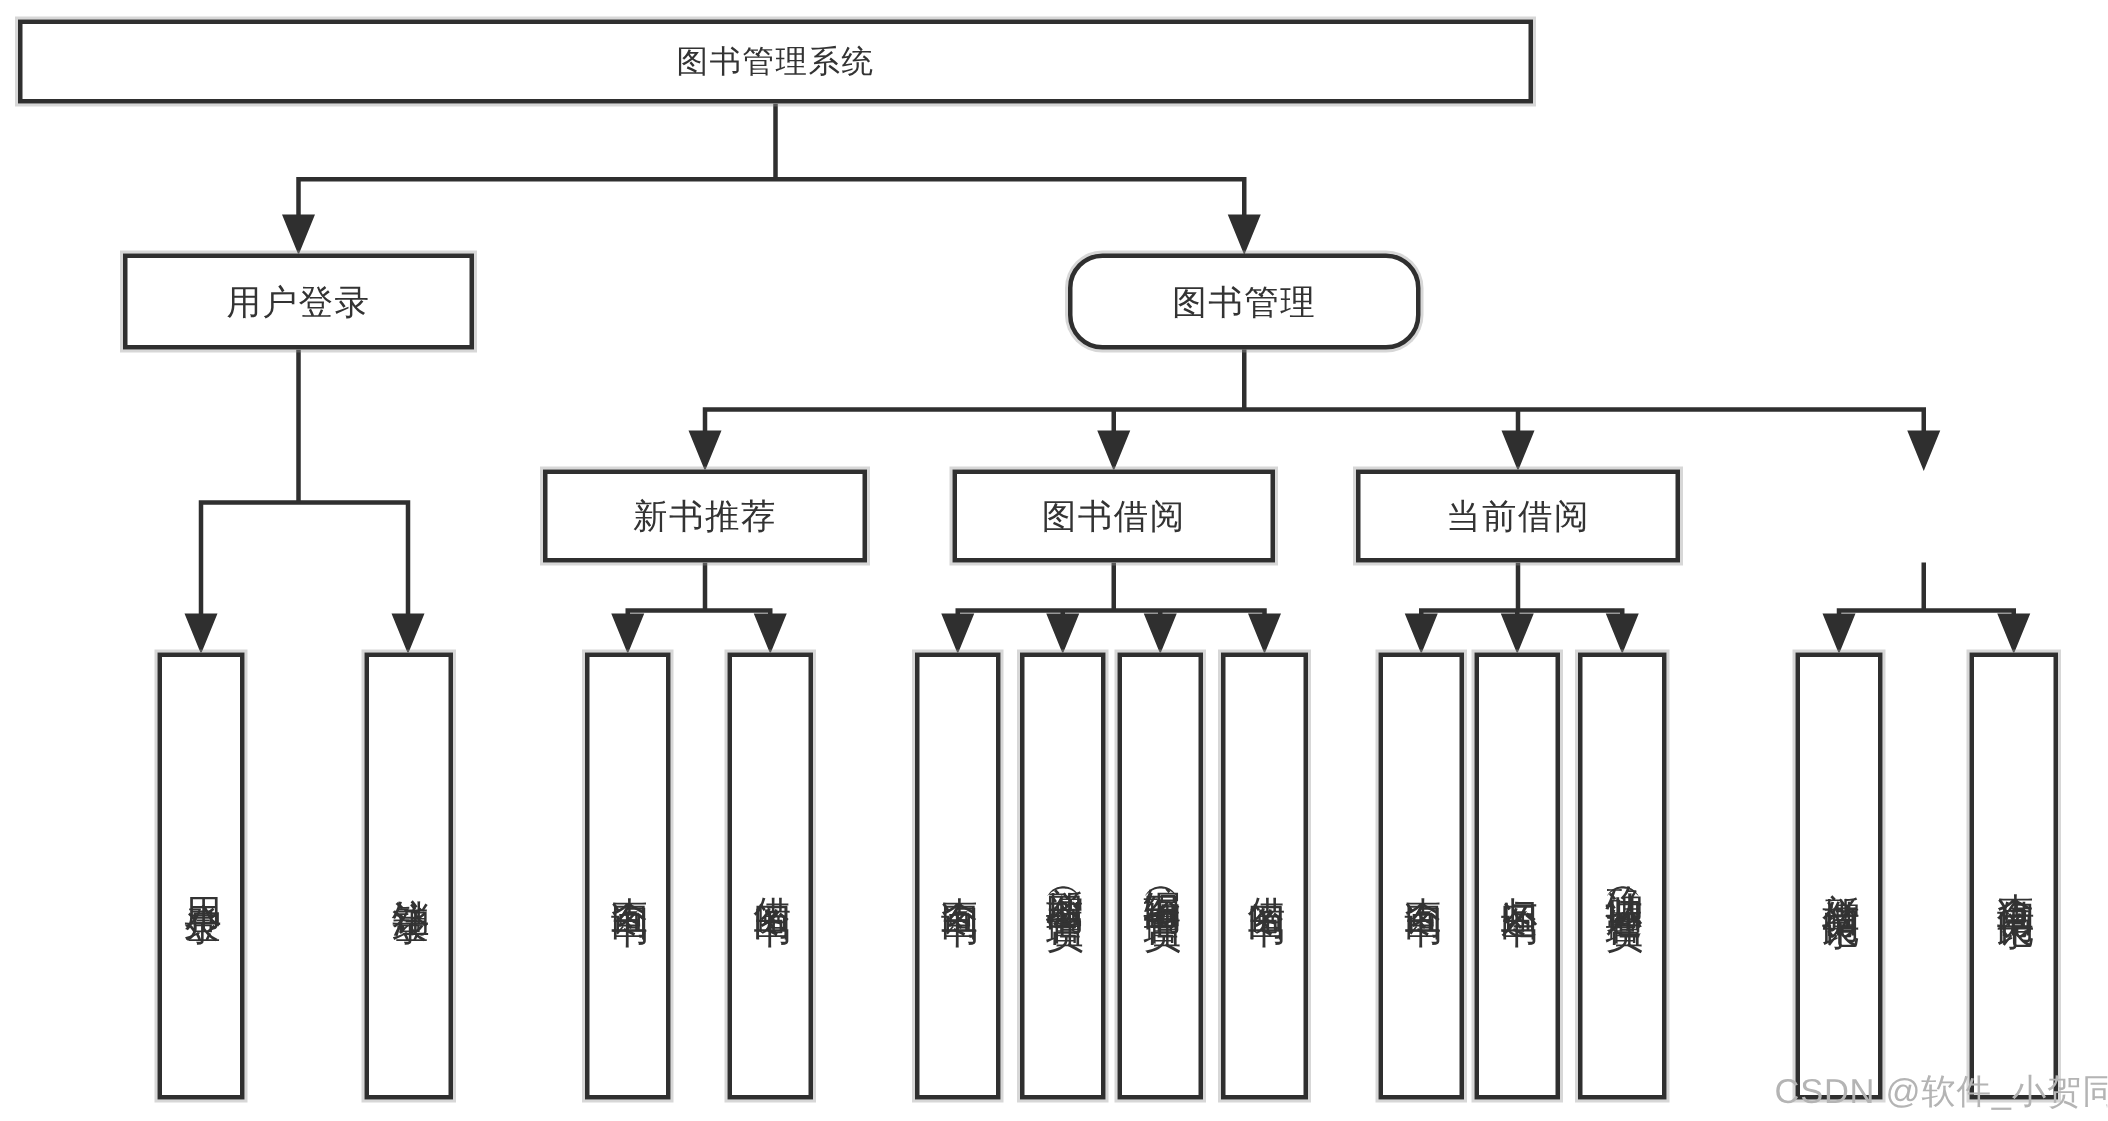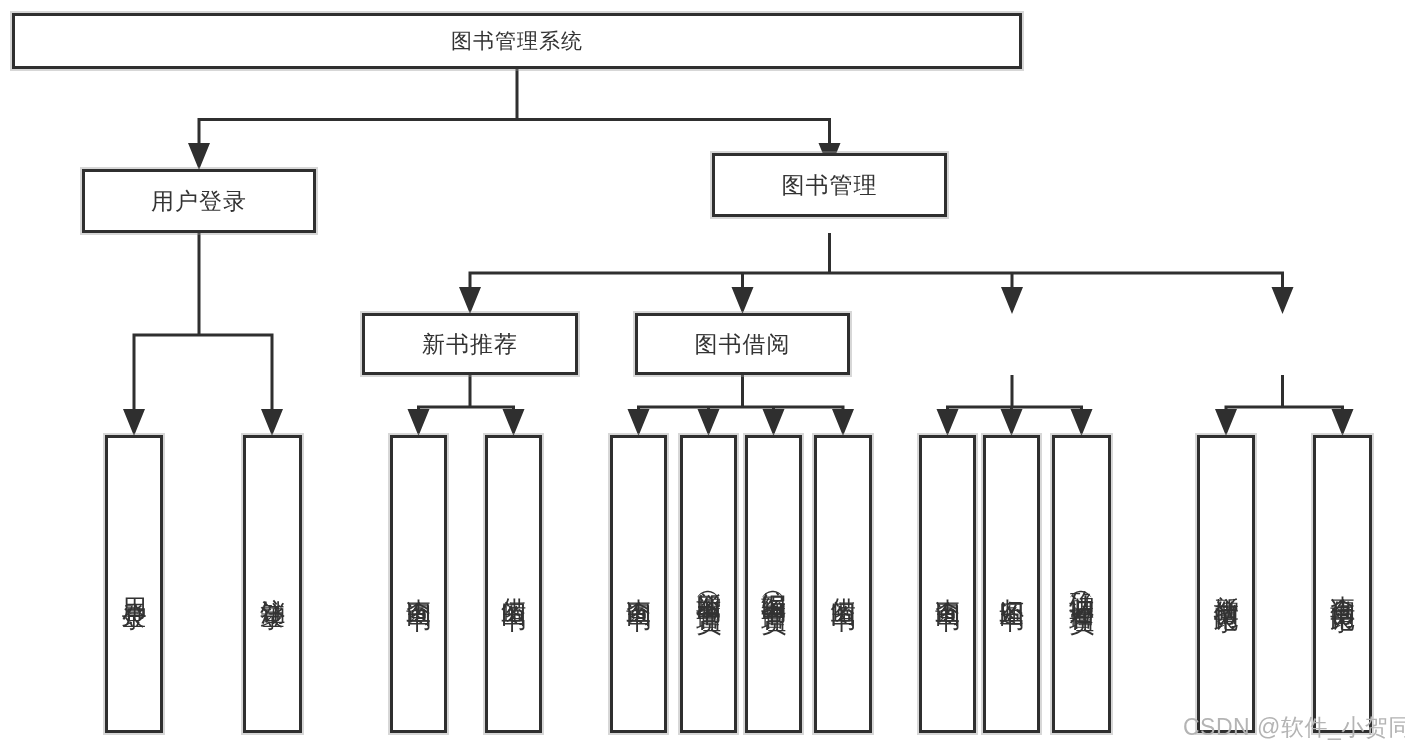--- a/index.html
+++ b/index.html
@@ -115,29 +115,32 @@
       M1331.5 409 H1353.5 L1342.5 436 Z"></path>
   </svg>
 
   <div class="box h-box root-box" style="left:12px; top:13px; width:1010px; height:56px;">
     <span>图书管理系统</span>
   </div>
 
   <div class="box h-box" style="left:82px; top:169px; width:234px; height:64px;">
     <span>用户登录</span>
   </div>
-  <div class="box h-box" style="left:712px; top:153px; width:235px; height:64px;">
+  <div class="box h-box" style="left:712px; top:169px; width:235px; height:64px;border-radius:23px;">
     <span>图书管理</span>
   </div>
 
   <div class="box h-box" style="left:362px; top:313px; width:216px; height:62px;">
     <span>新书推荐</span>
   </div>
   <div class="box h-box" style="left:635px; top:313px; width:215px; height:62px;">
     <span>图书借阅</span>
+  </div>
+  <div class="box h-box" style="left:904px; top:313px; width:216px; height:62px;">
+    <span>当前借阅</span>
   </div>
 
   <div class="box v-box" style="left:105px; top:435px; width:58px; height:298px;">
     <span>用户登录</span>
   </div>
   <div class="box v-box" style="left:243px; top:435px; width:59px; height:298px;">
     <span>注销登录</span>
   </div>
 
   <div class="box v-box" style="left:390px; top:435px; width:57px; height:298px;">

